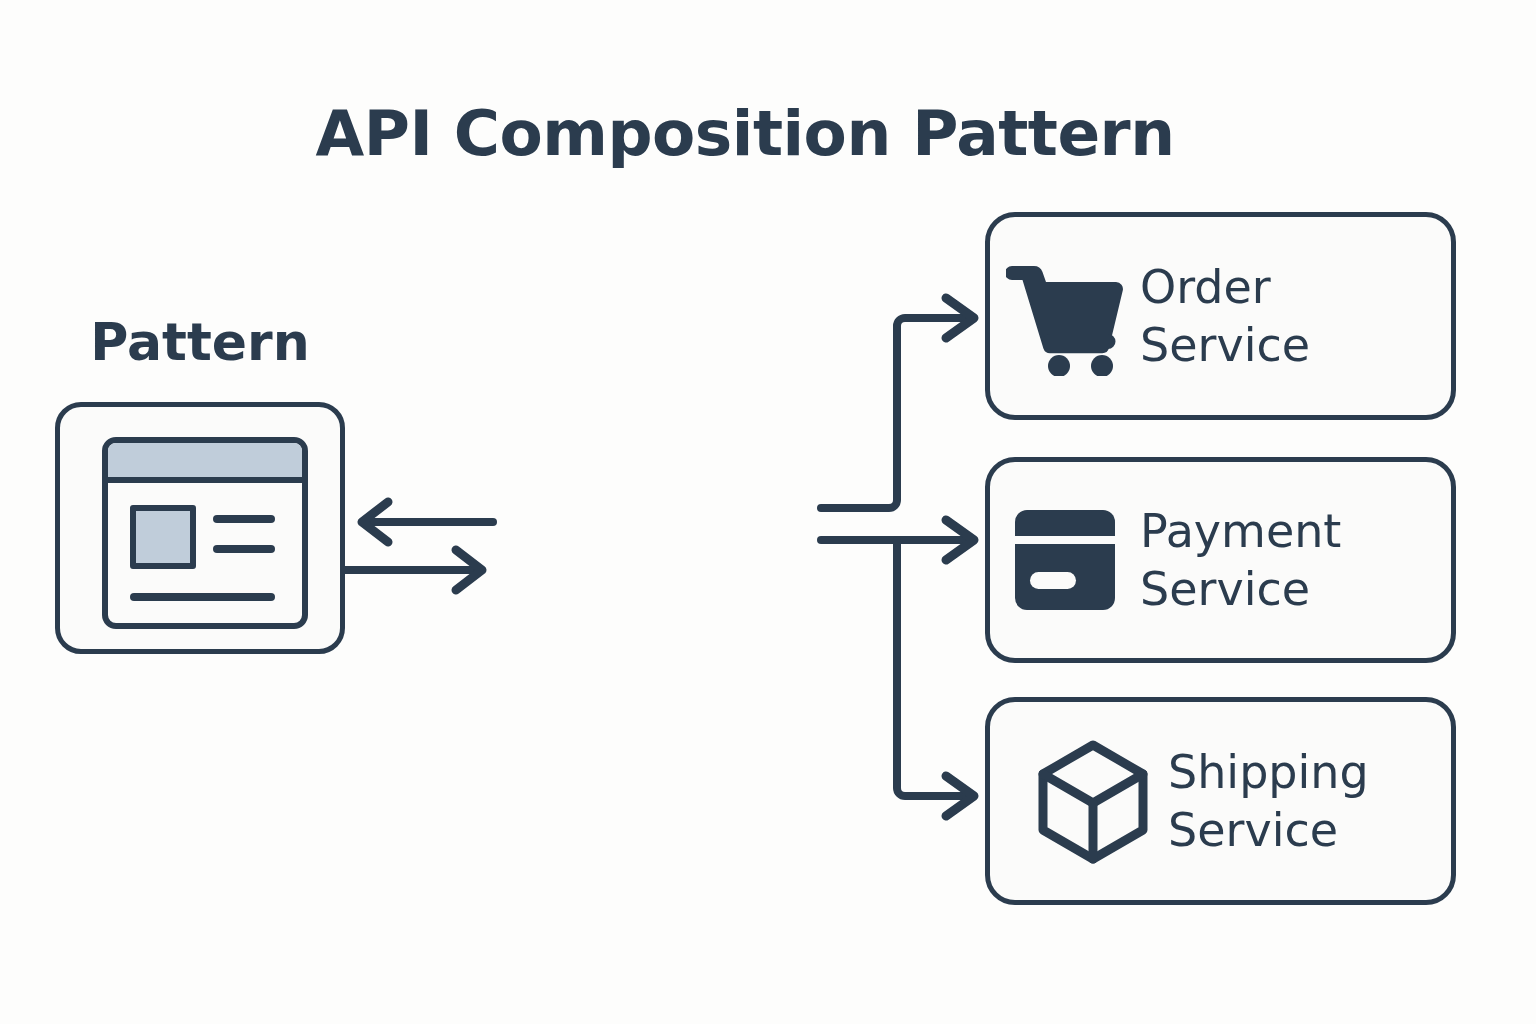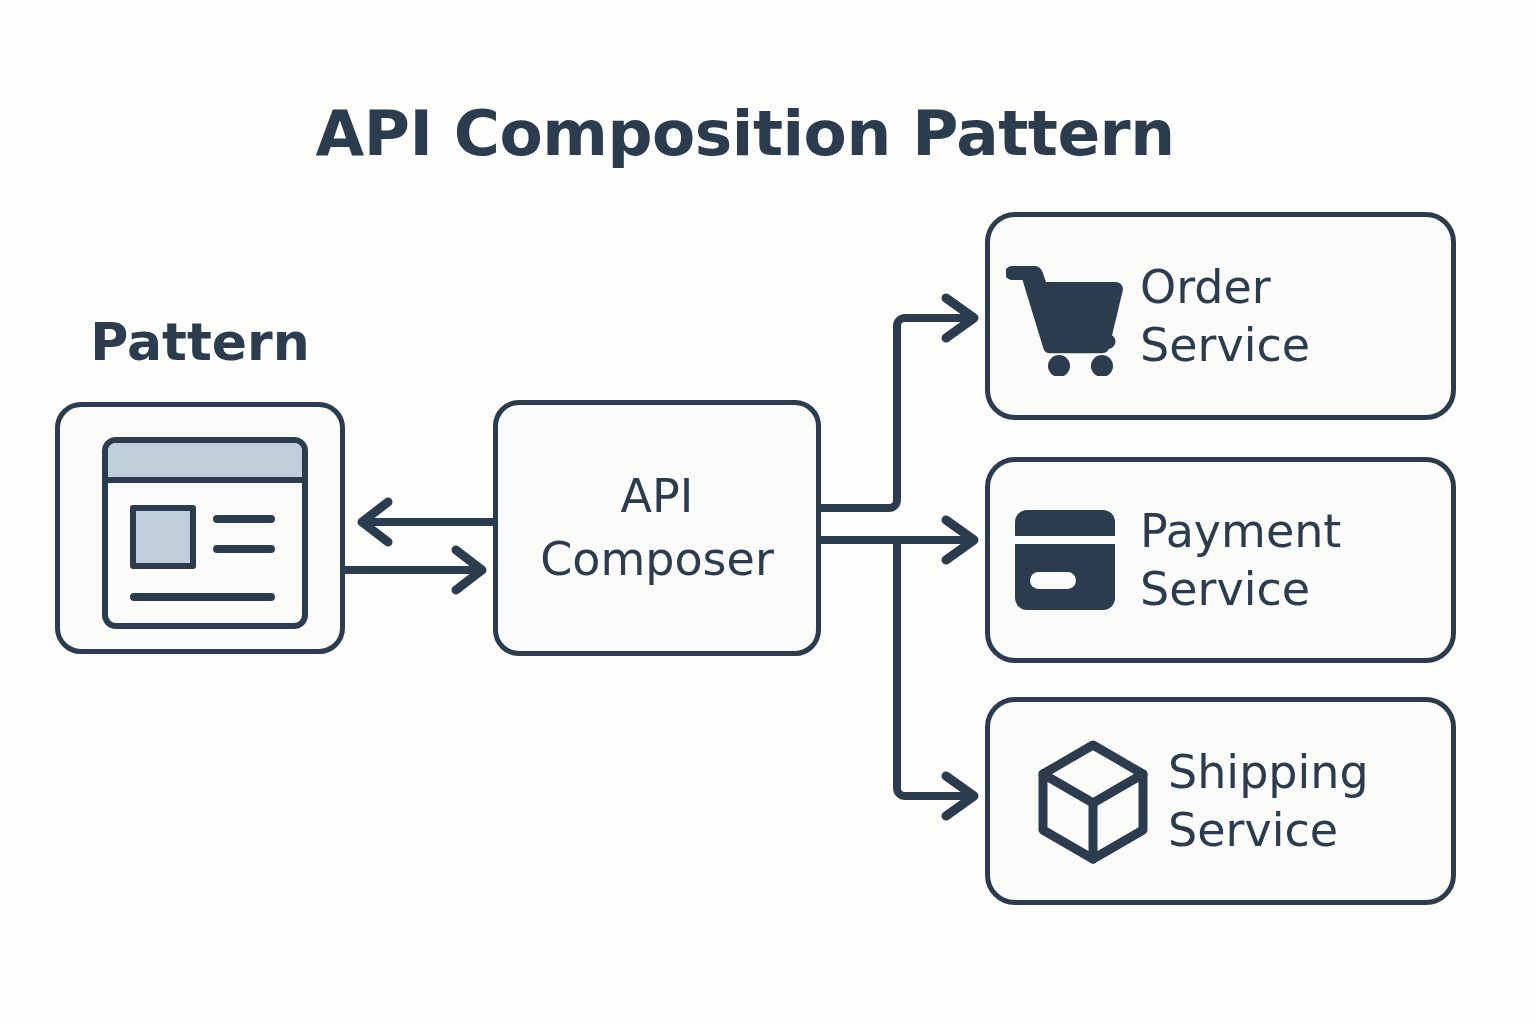--- a/index.html
+++ b/index.html
@@ -174,24 +174,20 @@
       <div id="client-window-titlebar"></div>
       <div id="client-window-body">
         <div id="client-thumb"></div>
         <div class="client-line" id="client-line-1"></div>
         <div class="client-line" id="client-line-2"></div>
         <div class="client-line" id="client-line-3"></div>
       </div>
     </div>
   </div>
 
-  <div id="api-composer-box" class="node-box">
-    <div id="api-composer-label">API
-Composer</div>
-  </div>
 
   <div id="card-order" class="service-card">
     <div class="svc-icon">
       <svg width="118" height="120" viewBox="0 0 118 120" aria-hidden="true">
         <path d="M6 10 h22 a9 9 0 0 1 8.4 5.8 L40 26 h70 a7 7 0 0 1 6.7 8.8 L103 92 a7 7 0 0 1 -6.8 5.2 H44 a7 7 0 0 1 -6.6 -4.7 L16.5 24 H6 a7 7 0 0 1 0 -14 Z" fill="#2b3c4e"></path>
         <path d="M44 78 h58 a7.5 7.5 0 0 1 0 15 H44 a7.5 7.5 0 0 1 0 -15 Z" fill="#2b3c4e"></path>
         <circle cx="53" cy="110" r="11" fill="#2b3c4e"></circle>
         <circle cx="96" cy="110" r="11" fill="#2b3c4e"></circle>
       </svg>
     </div>

